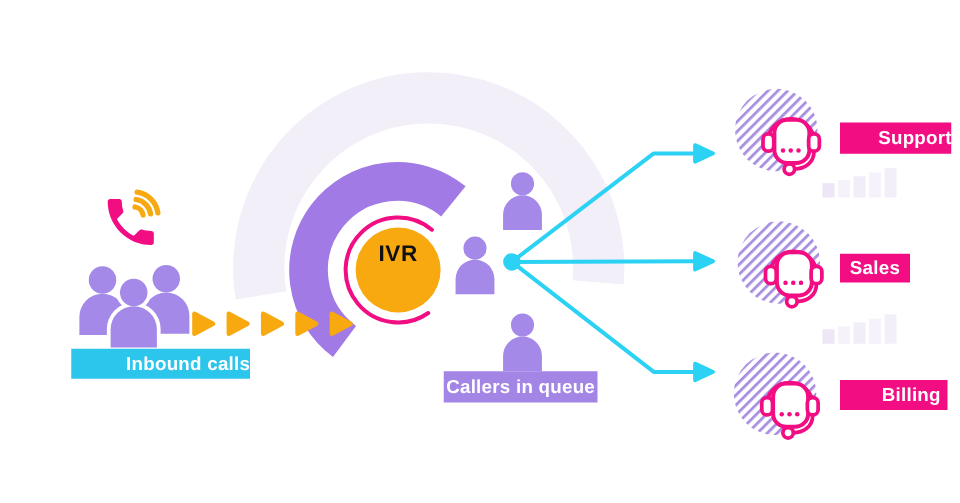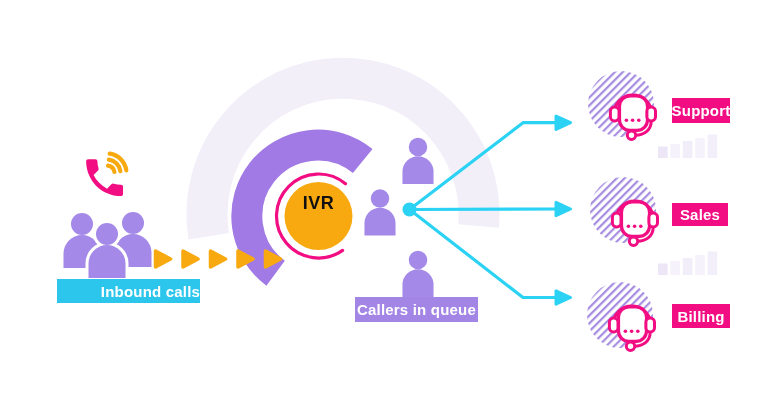--- a/index.html
+++ b/index.html
@@ -8,23 +8,23 @@
     font-family:"Liberation Sans", sans-serif;
   }
   #scene{position:absolute;left:0;top:0;}
   .tag{
     position:absolute;display:flex;align-items:center;justify-content:center;
     color:#ffffff;font-weight:700;letter-spacing:0.2px;white-space:nowrap;
   }
   #inbound-label{left:57px;top:279px;width:99px;height:24px;background:#2cc6ec;font-size:15px;padding-left:44px;}
   #queue-label{left:355px;top:297px;width:123px;height:25px;background:#a385e6;font-size:15px;text-align:right;}
   .agent-tag{background:#f20d83;font-size:15px;}
-  #agent-label-0{left:672px;top:98px;width:58px;height:25px;}
+  #agent-label-0{left:672px;top:98px;width:58px;height:25px;padding-left:31px;}
   #agent-label-1{left:672px;top:203px;width:56px;height:23px;text-align:right;}
-  #agent-label-2{left:672px;top:304px;width:58px;height:24px;}
+  #agent-label-2{left:672px;top:304px;width:58px;height:24px;padding-left:28px;}
   #ivr-label{
     position:absolute;left:283px;top:190px;width:71px;height:26px;
     display:flex;align-items:center;justify-content:center;
     color:#111111;font-size:18px;font-weight:700;letter-spacing:0.5px;
   }
 </style>
 </head>
 <body>
 
 <div id="stage">

